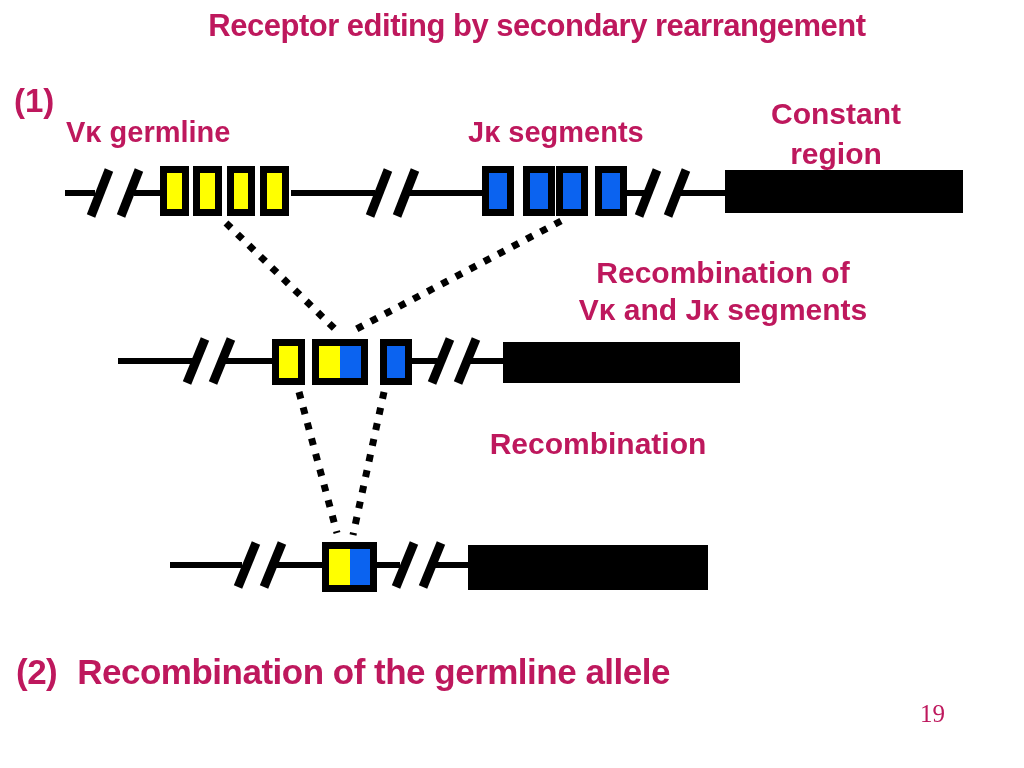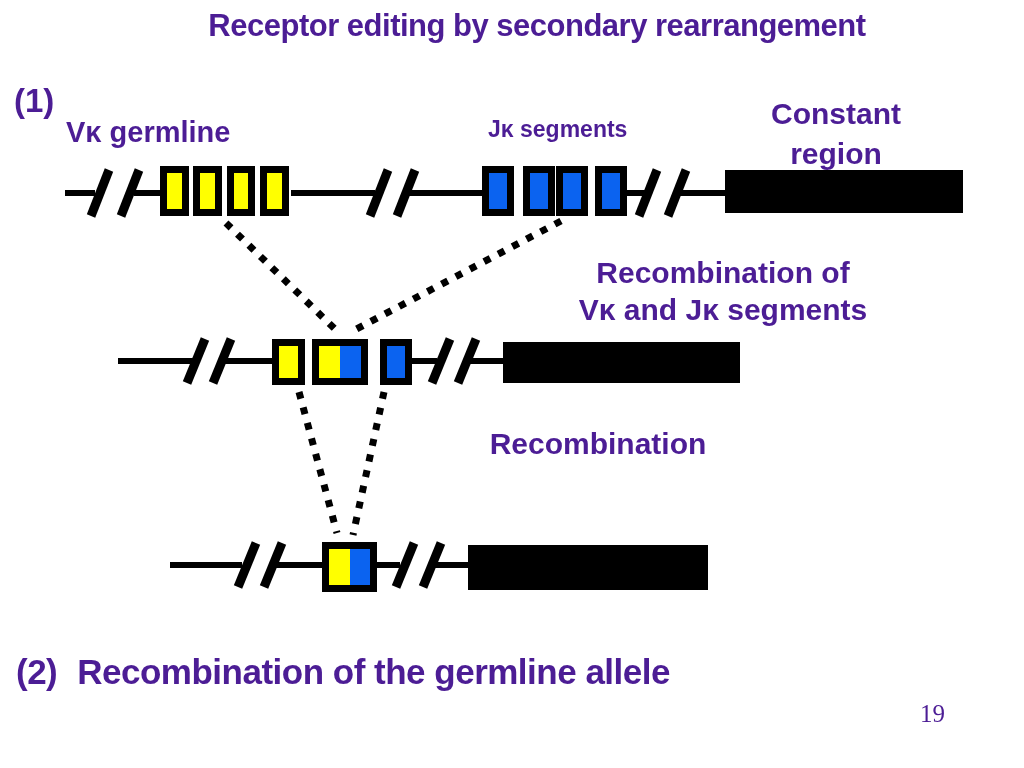--- a/index.html
+++ b/index.html
@@ -1,23 +1,23 @@
 <!DOCTYPE html>
 <html><head>
 <meta charset="utf-8">
 <style>
   html,body{margin:0;padding:0;background:#fff;}
   .slide{position:relative;width:1024px;height:768px;background:#fff;overflow:hidden;
-         font-family:"Liberation Sans",sans-serif;color:#4c1d95;}
+         font-family:"Liberation Sans",sans-serif;color:#be185d;}
   .slide svg{position:absolute;left:0;top:0;}
   .txt{position:absolute;font-weight:bold;white-space:nowrap;}
   .title{left:40px;top:8px;width:994px;text-align:center;font-size:31px;letter-spacing:-0.5px;}
   .step1{left:14px;top:82px;font-size:33px;}
   .v-label{left:66px;top:116px;font-size:29px;}
-  .j-label{left:468px;top:116px;font-size:23px;margin-left:20px;}
+  .j-label{left:468px;top:116px;font-size:29px;}
   .const-label{left:716px;top:94px;width:240px;text-align:center;font-size:30px;line-height:40px;white-space:normal;}
   .recomb-label{left:545px;top:254px;width:356px;text-align:center;font-size:30px;line-height:37px;white-space:normal;}
   .secondary-label{left:448px;top:424px;width:300px;text-align:center;font-size:30px;line-height:39px;white-space:normal;}
   .step2{left:16px;top:652px;font-size:35px;display:flex;gap:20px;letter-spacing:-0.5px;}
   .pagenum{left:920px;top:700px;font-size:25px;font-weight:normal;
            font-family:Liberation Serif, serif;}
   .hline{stroke:#000;stroke-width:6;}
   .slash{stroke:#000;stroke-width:9;}
   .segbox{stroke:#000;stroke-width:7;}
   .pairborder{fill:none;stroke:#000;stroke-width:7;}

